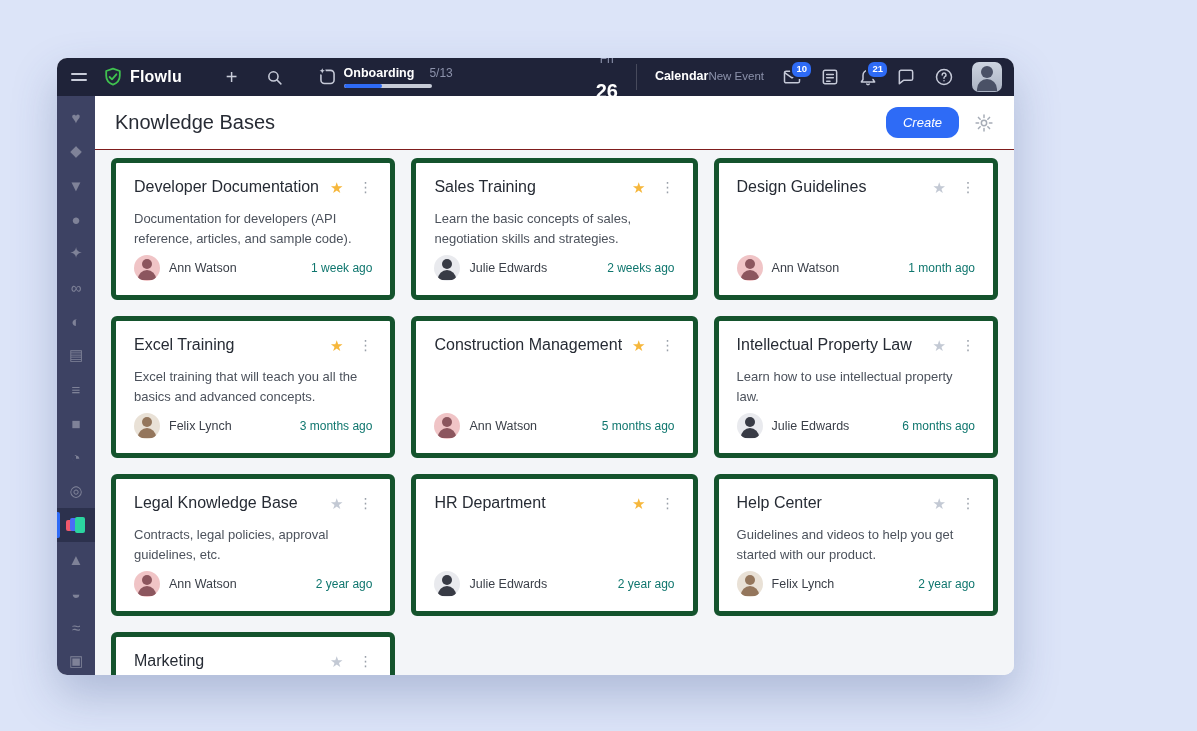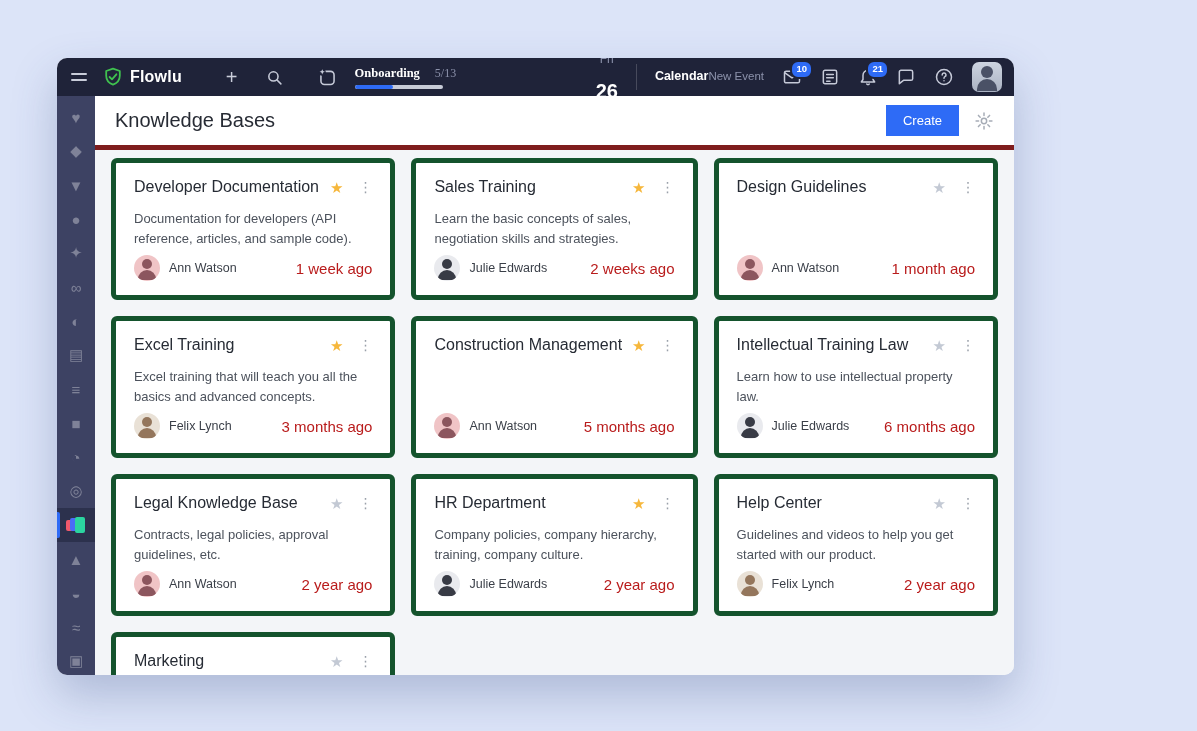--- a/index.html
+++ b/index.html
@@ -20,21 +20,21 @@
   .topbar {
     height:38px; flex:0 0 38px; background:#1f2339; color:#fff;
     display:flex; align-items:center; padding:0 12px; gap:0;
   }
   .hamburger { width:16px; display:flex; flex-direction:column; gap:4px; cursor:pointer; margin-left:2px; }
   .hamburger i { display:block; height:2px; border-radius:1px; background:#c9cdda; }
   .logo { display:flex; align-items:center; gap:7px; margin-left:16px; }
   .logo-text { font-size:16px; font-weight:700; letter-spacing:.2px; }
   .tb-plus { margin-left:44px; font-size:20px; font-weight:400; color:#c9cdda; cursor:pointer; line-height:1; }
   .tb-search { margin-left:28px; cursor:pointer; display:flex; }
-  .onboarding { display:flex; align-items:center; gap:17px; margin-left:34px; cursor:pointer;font-family:Liberation Serif, serif; }
+  .onboarding { display:flex; align-items:flex-start; gap:6px; margin-left:34px; cursor:pointer; }
   .ob-text { display:flex; flex-direction:column; gap:4px; }
   .ob-row { display:flex; align-items:baseline; gap:6px; }
   .ob-label { font-size:12.5px; font-weight:700; color:#fff; }
   .ob-count { font-size:12px; color:#8c92ab;margin-left:9px; }
   .ob-track { width:88px; height:4px; border-radius:2px; background:#c7cbd7; overflow:hidden; }
   .ob-fill { height:100%; background:#2e6bf6; border-radius:2px; }
   .tb-right { margin-left:auto; display:flex; align-items:center; gap:18px; }
   .tb-date { display:flex; flex-direction:column; align-items:center; line-height:1; cursor:pointer; }
   .tb-date .wd { font-size:12px; color:#8c92ab; margin-bottom:16px; }
   .tb-date .dn { font-size:20px; font-weight:600; color:#fff; }
@@ -69,27 +69,28 @@
   .kb-books { position:relative; width:20px; height:17px; display:none; }
   .sb-item.active .kb-books { display:block; }
   .kb-books i { position:absolute; border-radius:2px; }
   .kb-books .b1 { left:0;  top:3px; width:7px;  height:11px; background:#f0596c; }
   .kb-books .b2 { left:4px; top:1px; width:9px;  height:13px; background:#4a6cf7; }
   .kb-books .b3 { left:9px; top:0;   width:10px; height:16px; background:#2bd4a0; }
   
   .main { flex:1; display:flex; flex-direction:column; min-width:0; background:#f3f5f8; }
   .page-header {
     height:54px; flex:0 0 54px; background:#fff; display:flex; align-items:center;
-    padding:8px 20px; border-bottom:5px solid #7f1d1d;
+    padding:8px 20px; border-bottom:1px solid #7f1d1d;
   }
   .page-title { font-size:20px; font-weight:500; color:#272b34; }
   .create-btn {
-    margin-left:auto; background:#2e6bf6; color:#fff; border:none; border-radius:0;
+    margin-left:auto; background:#2e6bf6; color:#fff; border:none; border-radius:12px;
     font-size:13px; font-weight:500; padding:8px 17px; cursor:pointer;
     font-family:"Liberation Sans", sans-serif;
+    font-style:italic;
   }
   .gear { margin-left:15px; color:#a6acb6; cursor:pointer; display:flex; }
   .content {
     flex:1; overflow:hidden; padding:8px 16px 16px;
     display:grid; grid-template-columns:repeat(3,1fr); gap:16px;
     grid-auto-rows:142px; align-content:start;
   }
   .card {
     background:#fff; border:5px solid #14532d; border-radius:6px;
     padding:15px 18px 14px; display:flex; flex-direction:column; cursor:pointer;
@@ -98,21 +99,21 @@
   .card-title { flex:1; font-size:16px; font-weight:500; color:#262b34; white-space:nowrap; overflow:hidden; text-overflow:ellipsis; }
   .star { font-size:15px; line-height:1; color:#c3c9d4; cursor:pointer; margin-left:10px; }
   .star.on { color:#f6b73c; }
   .kebab { margin-left:15px; color:#9aa0aa; font-size:14px; line-height:1; cursor:pointer; }
   .card-desc { margin-top:13px; font-size:13px; line-height:1.55; color:#4c525c; }
   .card-footer { margin-top:auto; display:flex; align-items:center; gap:9px; }
   .avatar { width:26px; height:26px; border-radius:50%; position:relative; overflow:hidden; background:var(--av-bg,#d8dce4); flex:0 0 26px; }
   .avatar::before { content:''; position:absolute; left:8px; top:4px; width:10px; height:10px; border-radius:50%; background:var(--av-fg,#666); }
   .avatar::after  { content:''; position:absolute; left:4px; top:15px; width:18px; height:10px; border-radius:9px 9px 0 0; background:var(--av-fg,#666); }
   .author { font-size:12.5px; color:#3a3f48; }
-  .time { margin-left:auto; font-size:15px; color:#b91c1c; }
+  .time { margin-left:auto; font-size:12px; color:#0f766e; }
   svg { display:block; }
 </style>
 </head>
 <body>
 
 <div class="window">
 
   <div class="topbar">
     <div class="hamburger">
         <i></i>
@@ -356,21 +357,21 @@
       <span class="kebab">⋮</span>
     </div>
     <div class="card-footer">
       <span class="avatar" style="--av-bg: #f0c4c6; --av-fg: #8c565e;"></span>
       <span class="author">Ann Watson</span>
       <span class="time">5 months ago</span>
     </div>
   </div>
           <div class="card">
     <div class="card-top">
-      <span class="card-title">Intellectual Training Law</span>
+      <span class="card-title">Intellectual Property Law</span>
       <span class="star">★</span>
       <span class="kebab">⋮</span>
     </div>
     <div class="card-desc">Learn how to use intellectual property law.</div>
     <div class="card-footer">
       <span class="avatar" style="--av-bg: #e9eaee; --av-fg: #383b45;"></span>
       <span class="author">Julie Edwards</span>
       <span class="time">6 months ago</span>
     </div>
   </div>
@@ -386,21 +387,20 @@
       <span class="author">Ann Watson</span>
       <span class="time">2 year ago</span>
     </div>
   </div>
           <div class="card">
     <div class="card-top">
       <span class="card-title">HR Department</span>
       <span class="star on">★</span>
       <span class="kebab">⋮</span>
     </div>
-    <div class="card-desc">Company policies, company hierarchy, training, company culture.</div>
     <div class="card-footer">
       <span class="avatar" style="--av-bg: #e9eaee; --av-fg: #383b45;"></span>
       <span class="author">Julie Edwards</span>
       <span class="time">2 year ago</span>
     </div>
   </div>
           <div class="card">
     <div class="card-top">
       <span class="card-title">Help Center</span>
       <span class="star">★</span>

